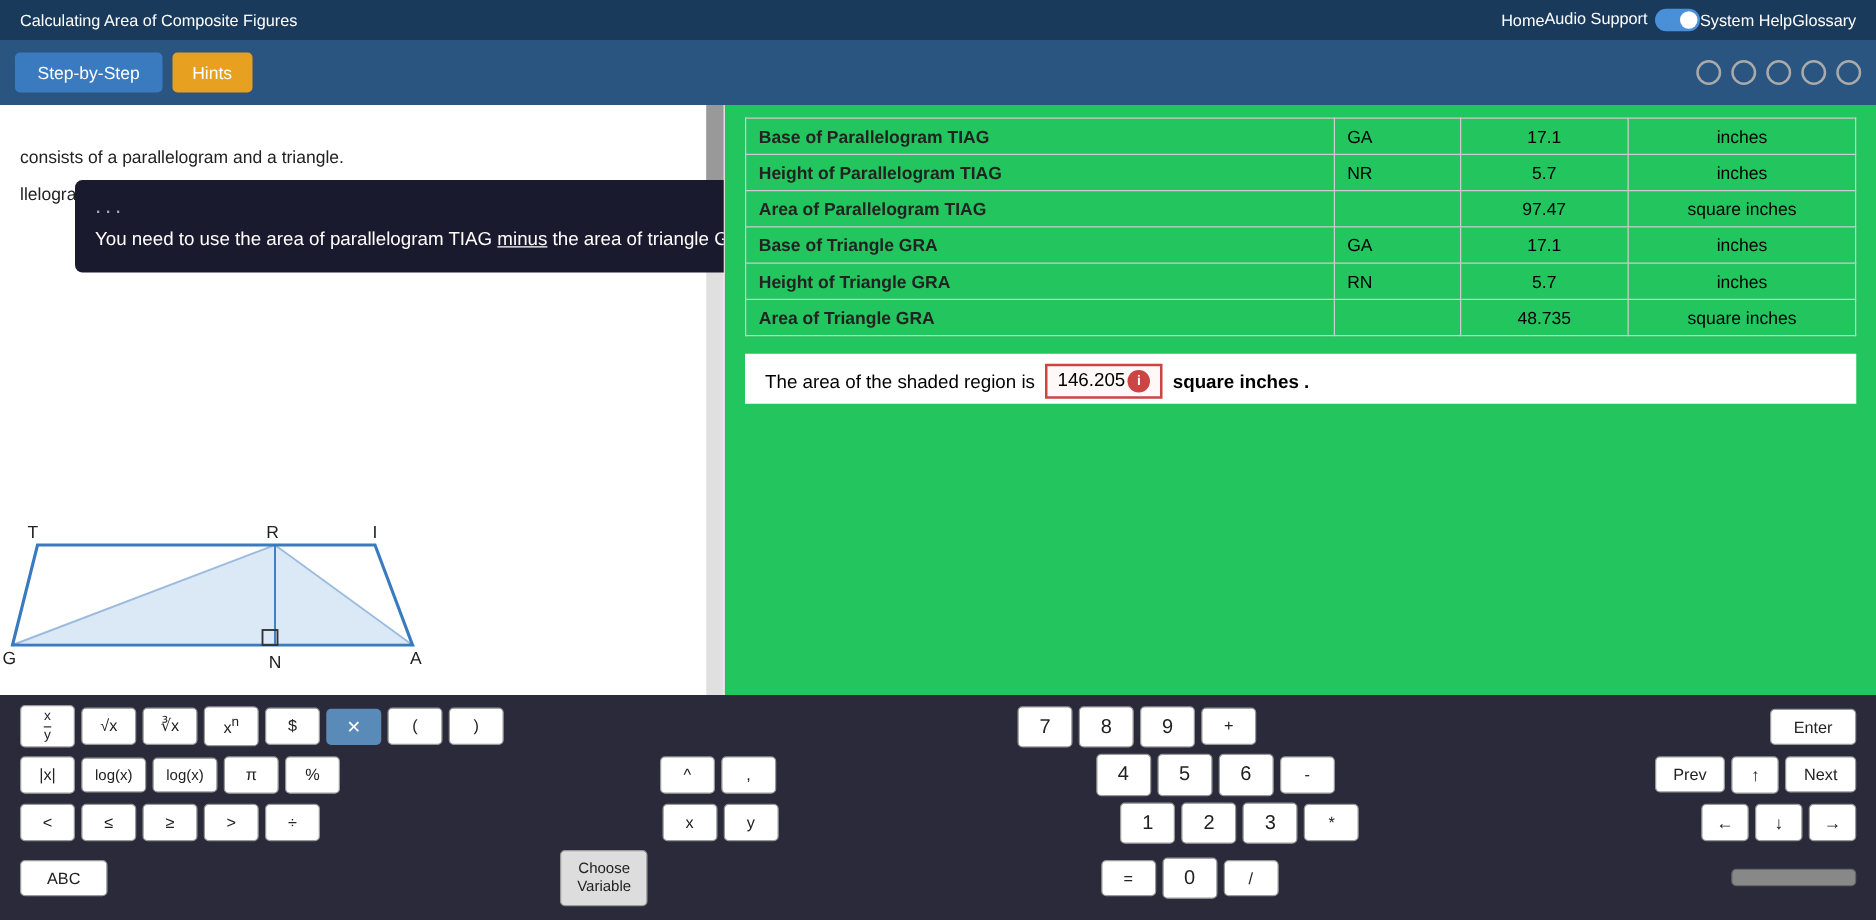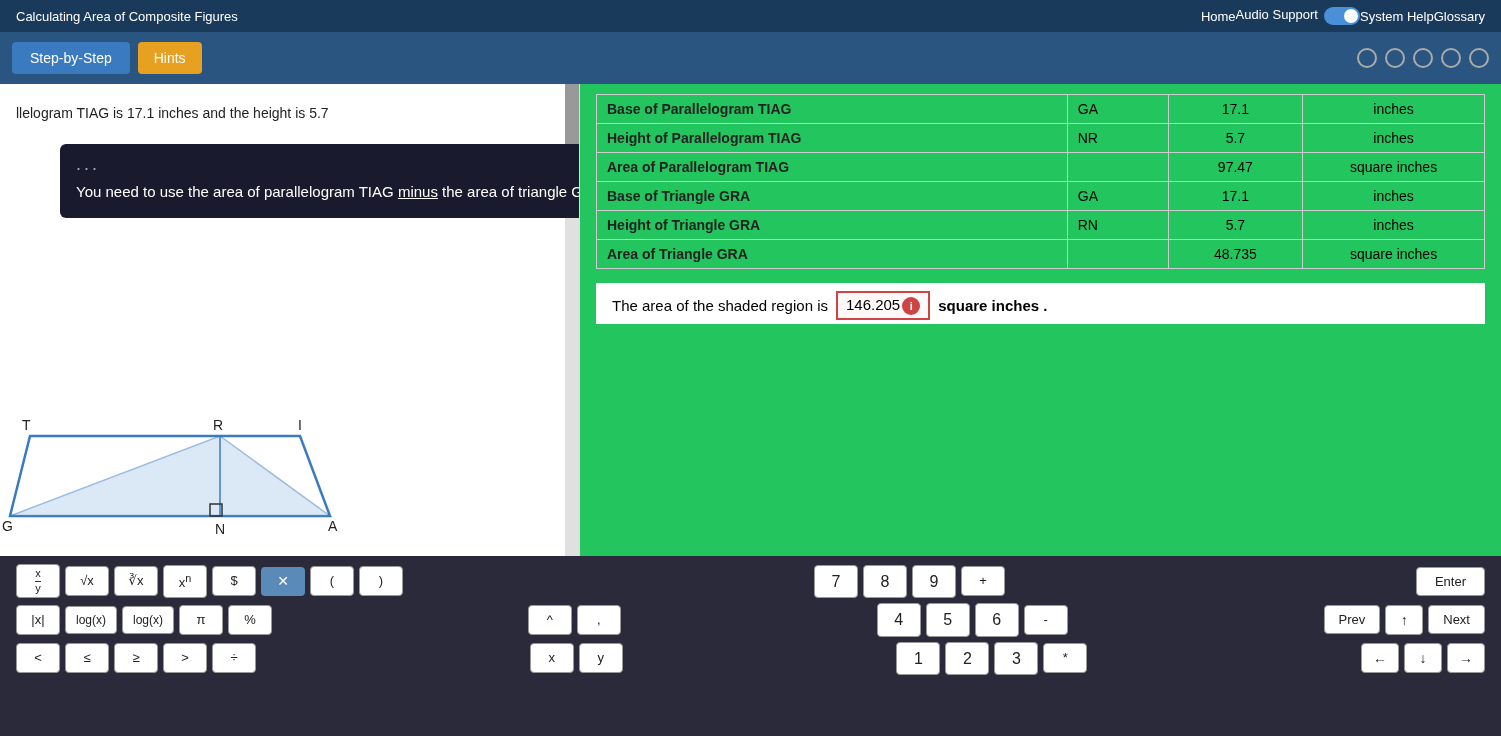--- a/index.html
+++ b/index.html
@@ -368,20 +368,21 @@
     <div class="circle"></div>
   </div>
 </div>
 
 <div class="main-content">
 
   <div class="left-panel">
     <div class="scroll-bar">
       <div class="scroll-thumb"></div>
     </div>
+    <div class="left-text" style="margin-top:20px">consists of a parallelogram and a triangle.</div>
     <div class="left-text" style="margin-top:8px">llelogram TIAG is 17.1 inches and the height is 5.7</div>
 
     <div class="hint-popup">
       <div class="hint-popup-dots">...</div>
       <div class="hint-popup-text">
         <span>You need to use the area of parallelogram TIAG </span><u>minus</u><span> the area of triangle GRA.</span>
       </div>
     </div>
 
     <div class="geometry-figure">
@@ -513,14 +514,25 @@
     <div class="key num">1</div>
     <div class="key num">2</div>
     <div class="key num">3</div>
     <div class="key">*</div>
     <div style="flex:1"></div>
     <div class="key-arrow">←</div>
     <div class="key-arrow">↓</div>
     <div class="key-arrow">→</div>
   </div>
 
+  <div class="keyboard-row">
+    <div class="key wide">ABC</div>
+    <div style="flex:1"></div>
+    <div class="key-choose" style="min-width:70px;line-height:1.3">Choose<br>Variable</div>
+    <div style="flex:1"></div>
+    <div class="key">=</div>
+    <div class="key num">0</div>
+    <div class="key">/</div>
+    <div style="flex:1"></div>
+    <div class="key" style="min-width:100px;background:#888;color:white;border-color:#666"></div>
+  </div>
 
 </div>
 
 </body></html>

